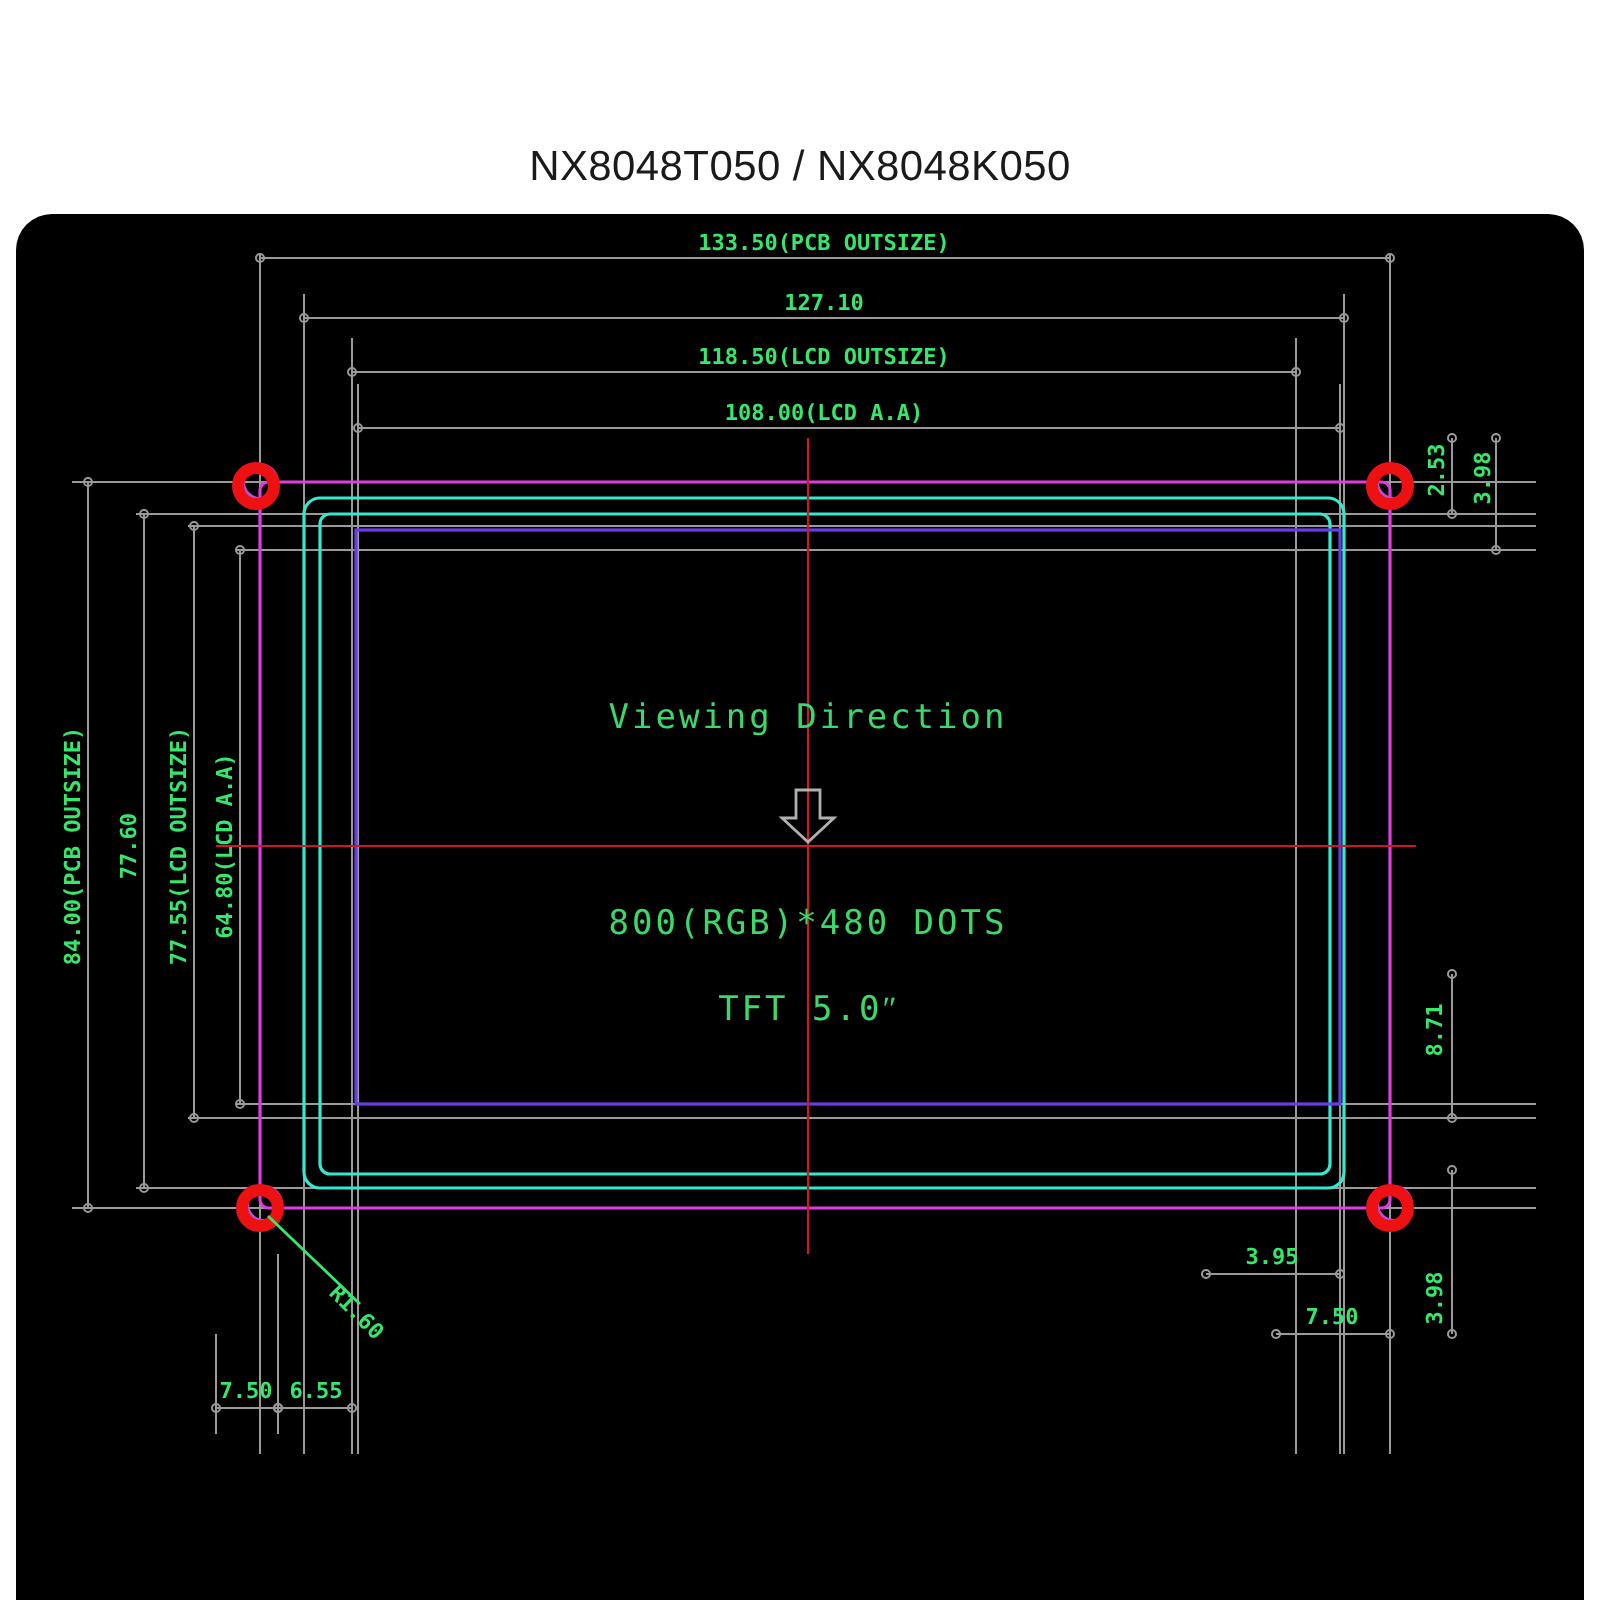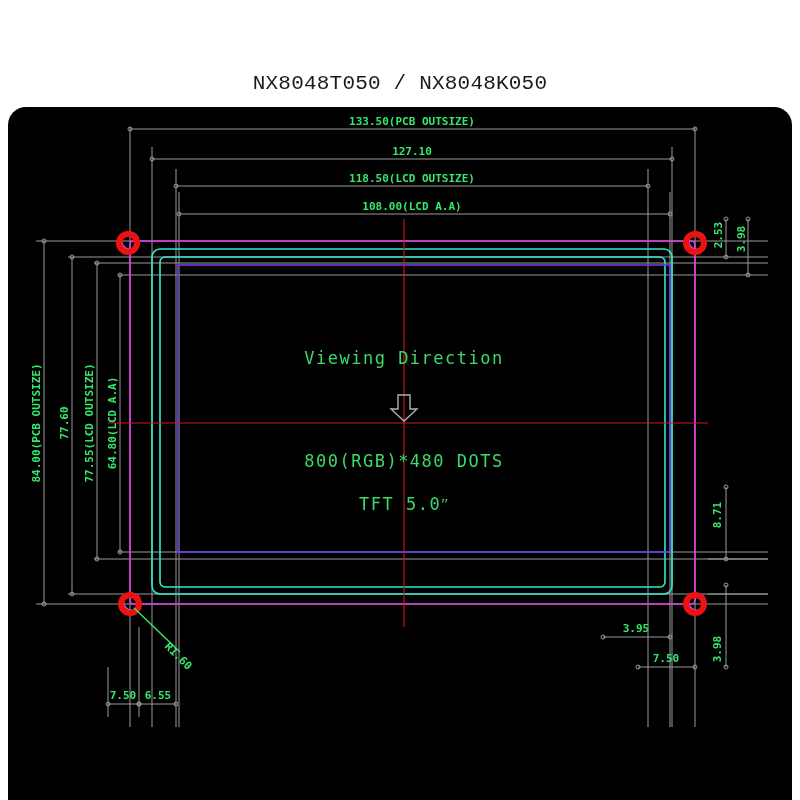--- a/index.html
+++ b/index.html
@@ -18,21 +18,21 @@
     font-family: "Liberation Sans", sans-serif;
   }
   #title {
     position: absolute;
     left: 0;
     top: 72px;
     width: 800px;
     text-align: center;
     font-size: 21px;
     color: #1a1a1a;
-    font-family: Liberation Mono, monospace;
+    font-family: Liberation Sans, sans-serif;
     letter-spacing: 0.2px;
   }
   #canvas-wrap {
     position: absolute;
     left: 8px;
     top: 107px;
     width: 784px;
     height: 754px;
     background: #000000;
     border-radius: 18px;

